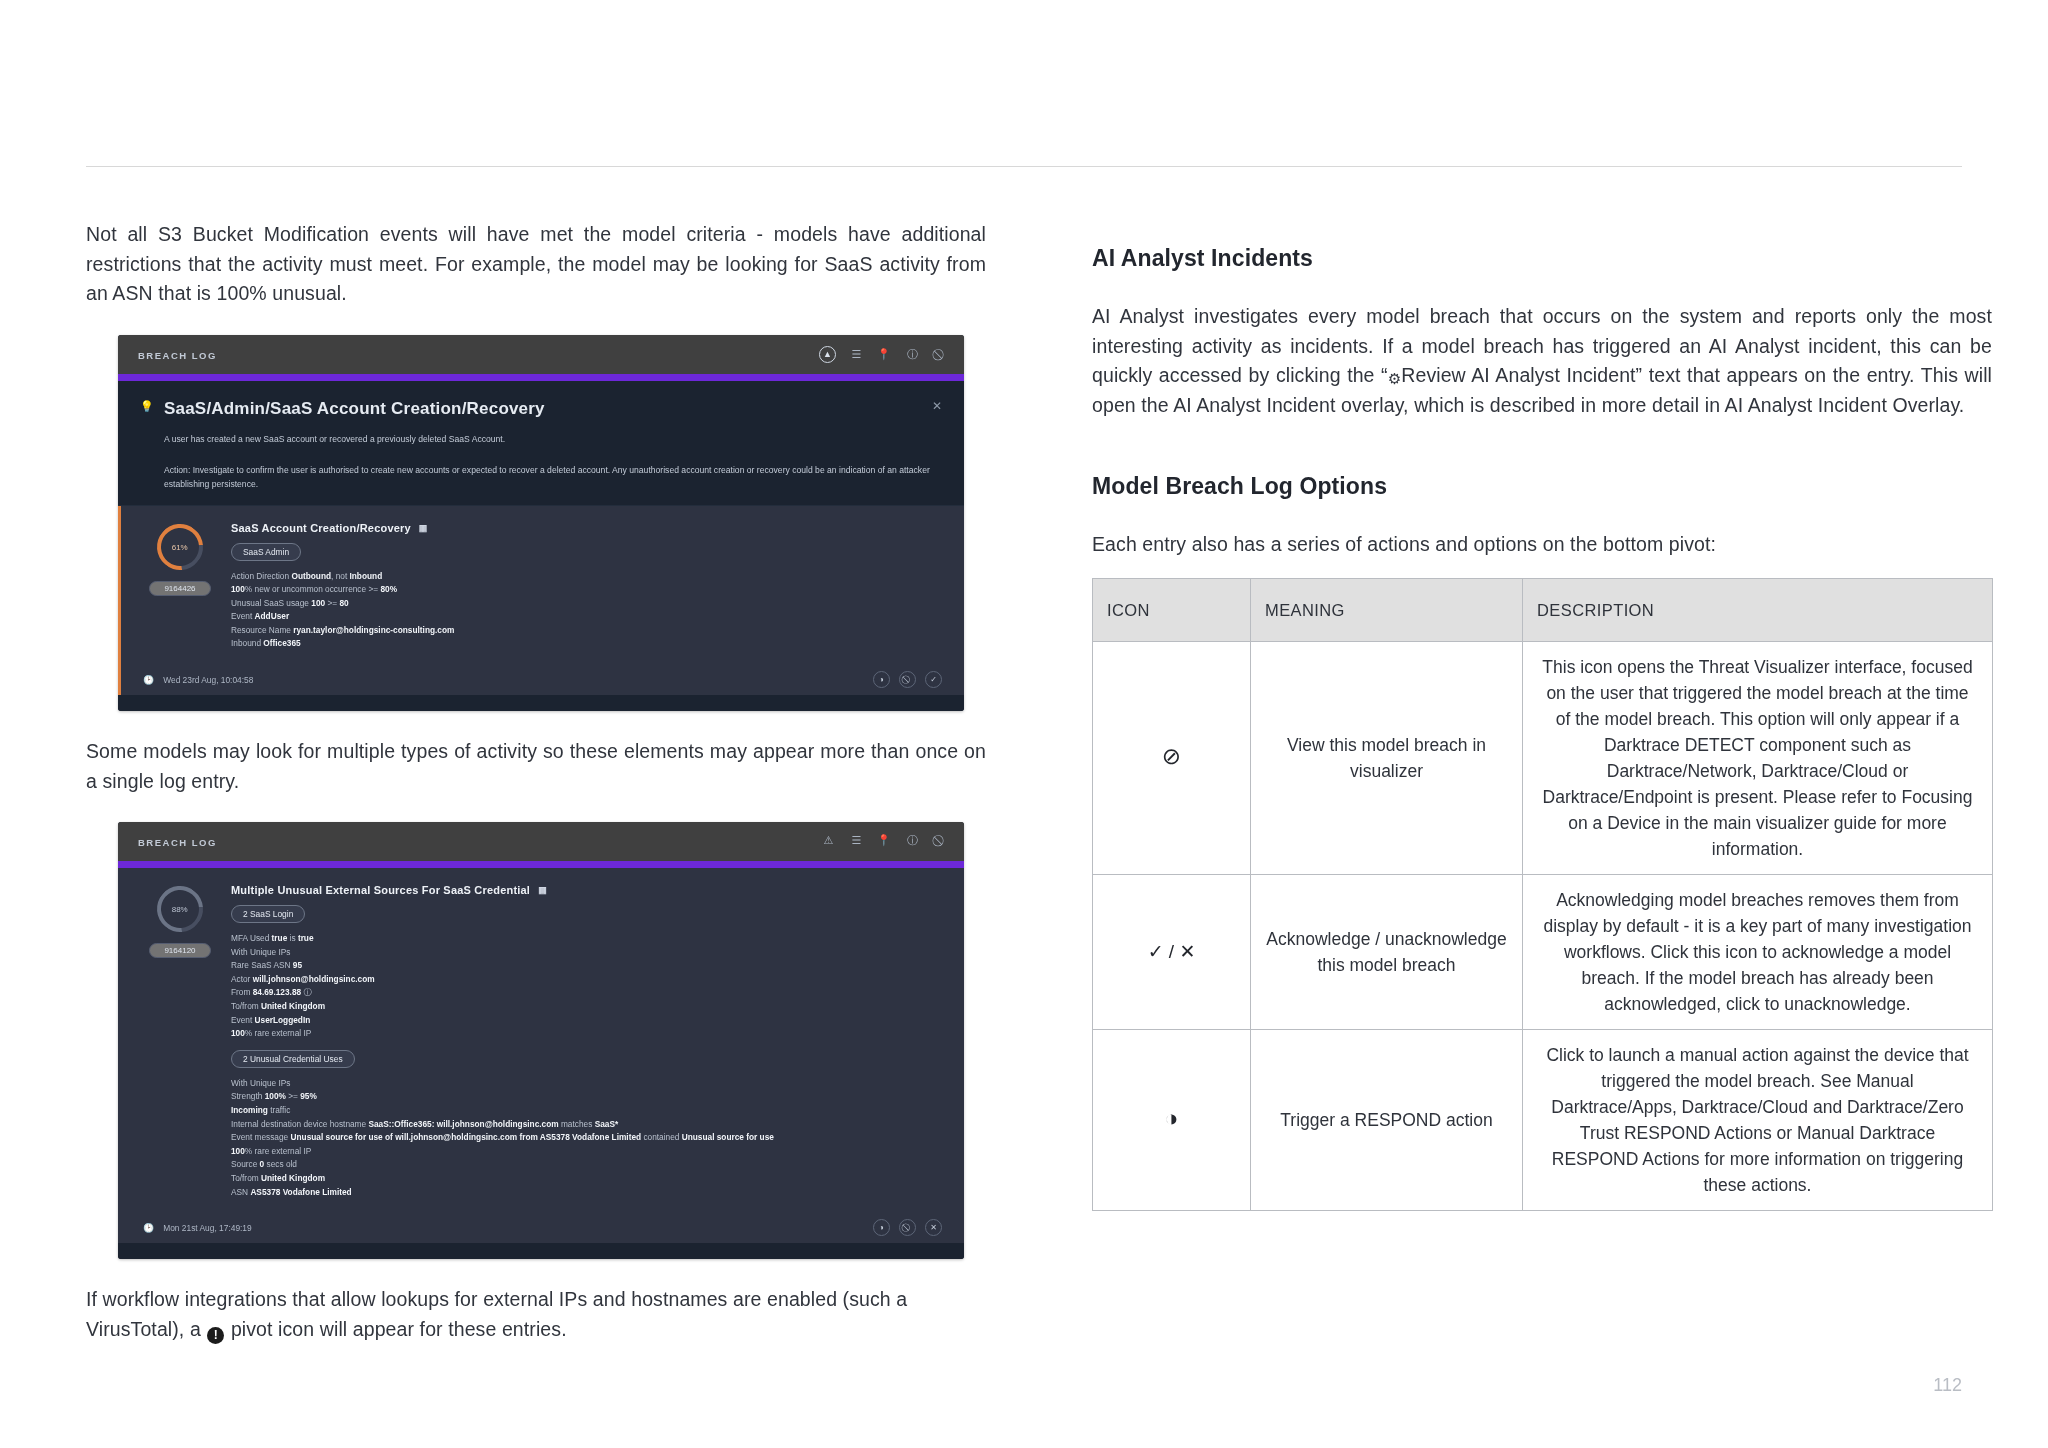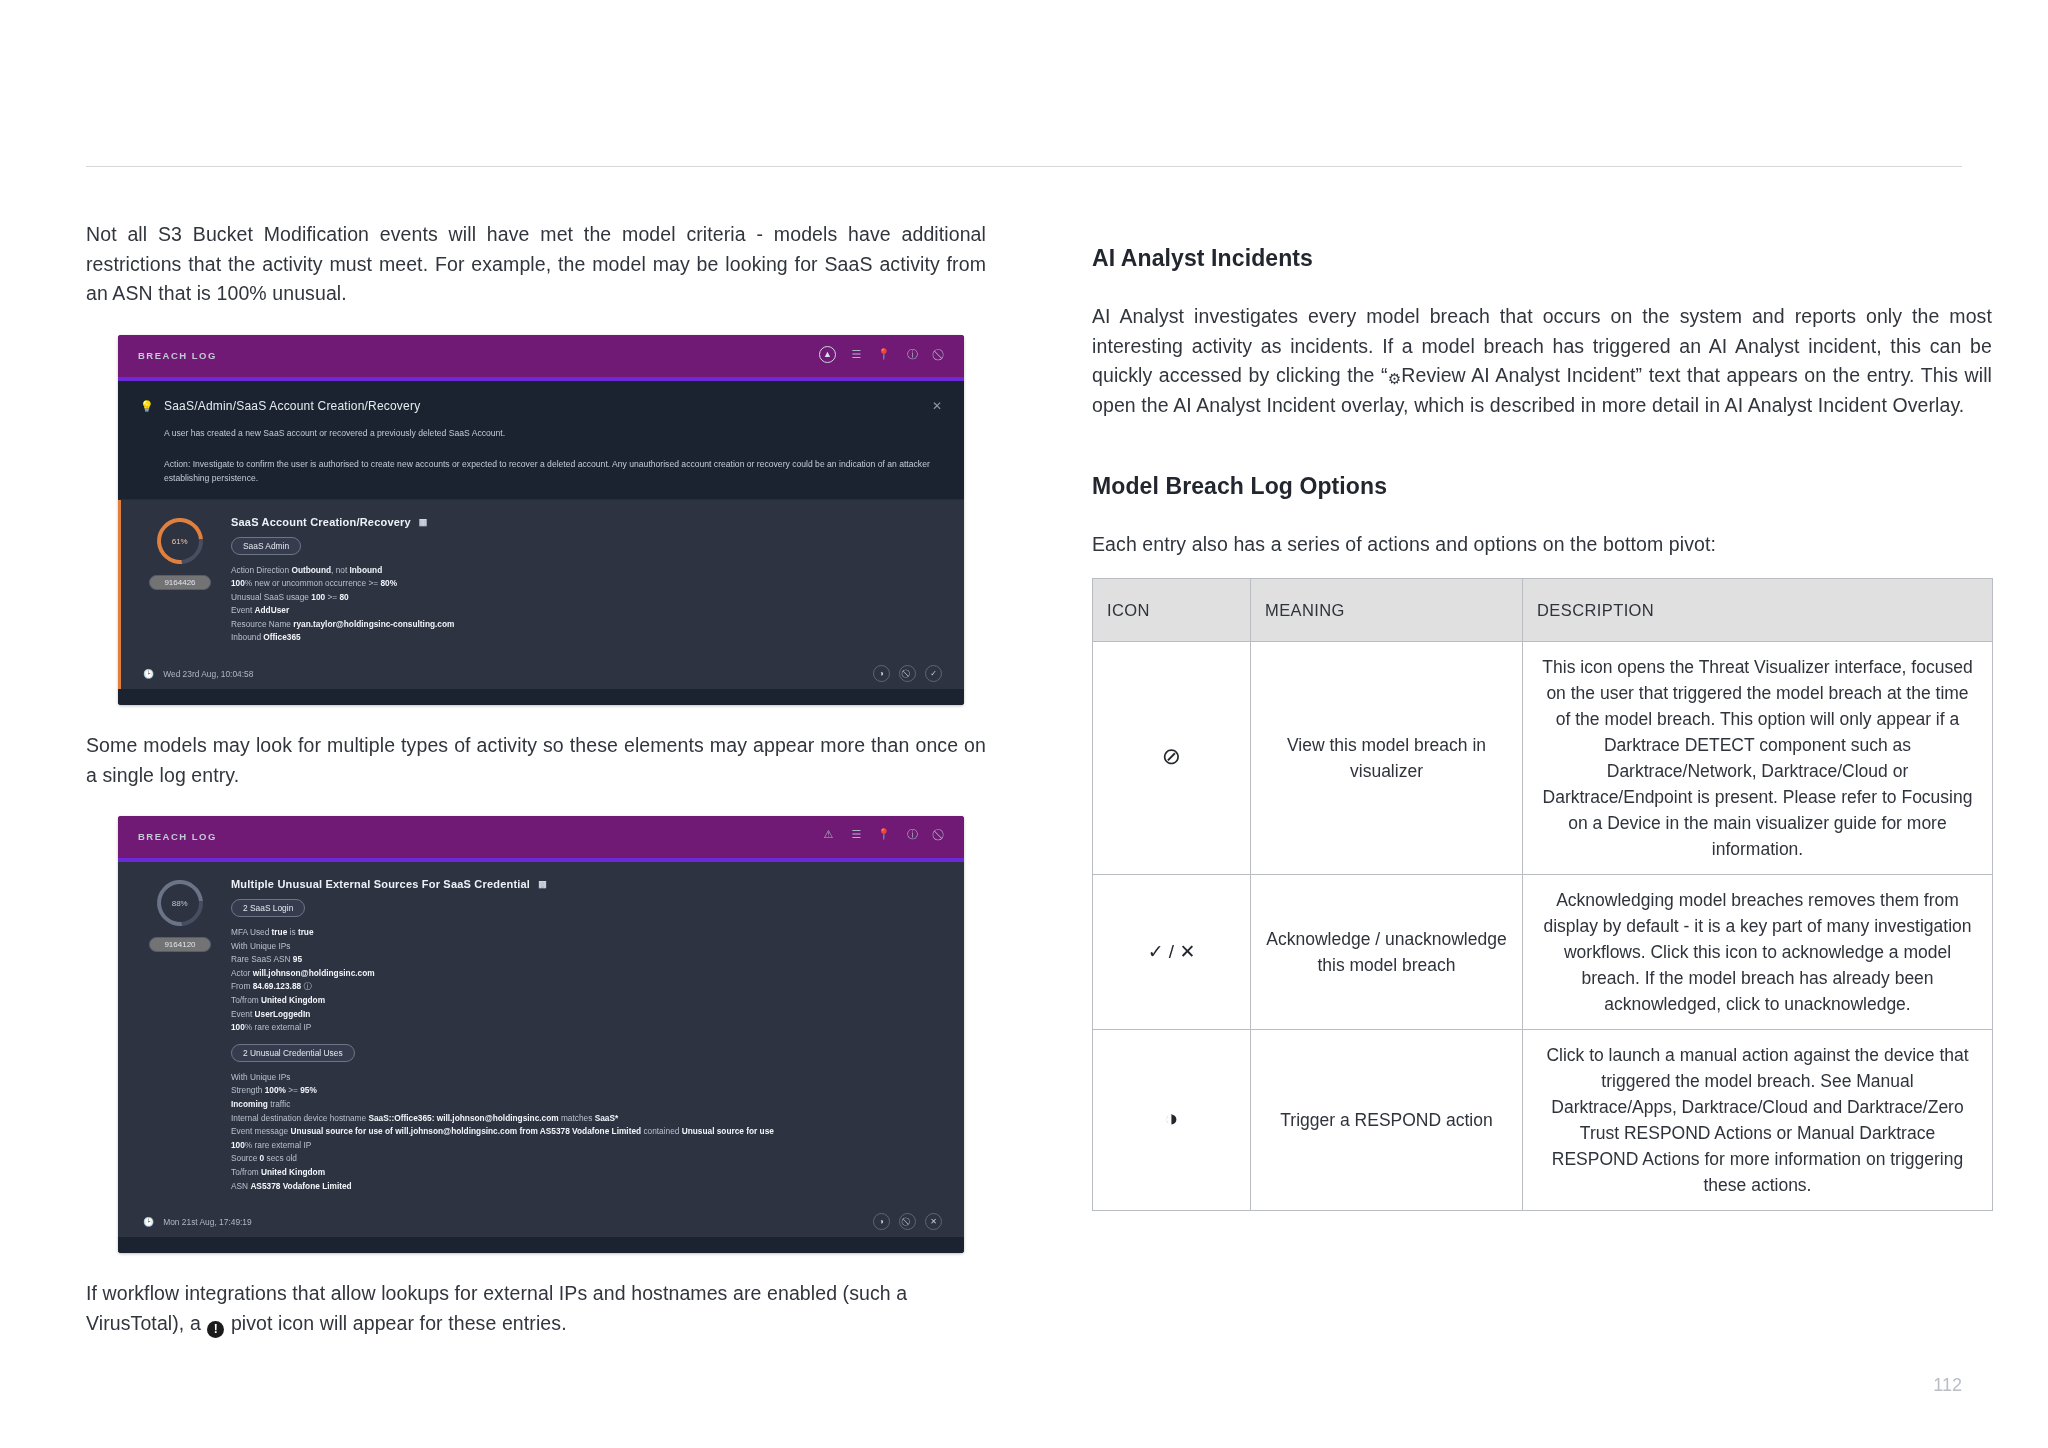--- a/index.html
+++ b/index.html
@@ -55,22 +55,22 @@
     margin: 26px 0 26px 32px;
     width: 846px;
     background: #1b2330;
     border-radius: 3px;
     overflow: hidden;
     box-shadow: 0 1px 3px rgba(0,0,0,0.25);
   }
   .shot-topbar {
     position: relative;
     height: 46px;
-    background: #701a75;
-    border-bottom: 4px solid #6d28d9;
+    background: #404040;
+    border-bottom: 7px solid #6d28d9;
   }
   .shot-title {
     position: absolute;
     left: 20px; top: 15px;
     font-size: 9.5px;
     font-weight: bold;
     letter-spacing: 1.5px;
     color: #c2cad6;
   }
   .shot-icons {
@@ -103,22 +103,22 @@
     border-bottom: 1px solid #232d3c;
     position: relative;
   }
   .entry-head .bulb {
     position: absolute;
     left: 22px; top: 19px;
     font-size: 11px; color: #c8d0dc;
   }
   .eh-title {
     margin-left: 24px;
-    font-size: 12px;
-    font-weight: normal;
+    font-size: 17px;
+    font-weight: bold;
     color: #e6ebf2;
     letter-spacing: 0.2px;
   }
   .eh-close {
     position: absolute;
     right: 22px; top: 18px;
     font-size: 12px; color: #8e99a8;
   }
   .eh-p {
     margin: 13px 0 0 24px;

